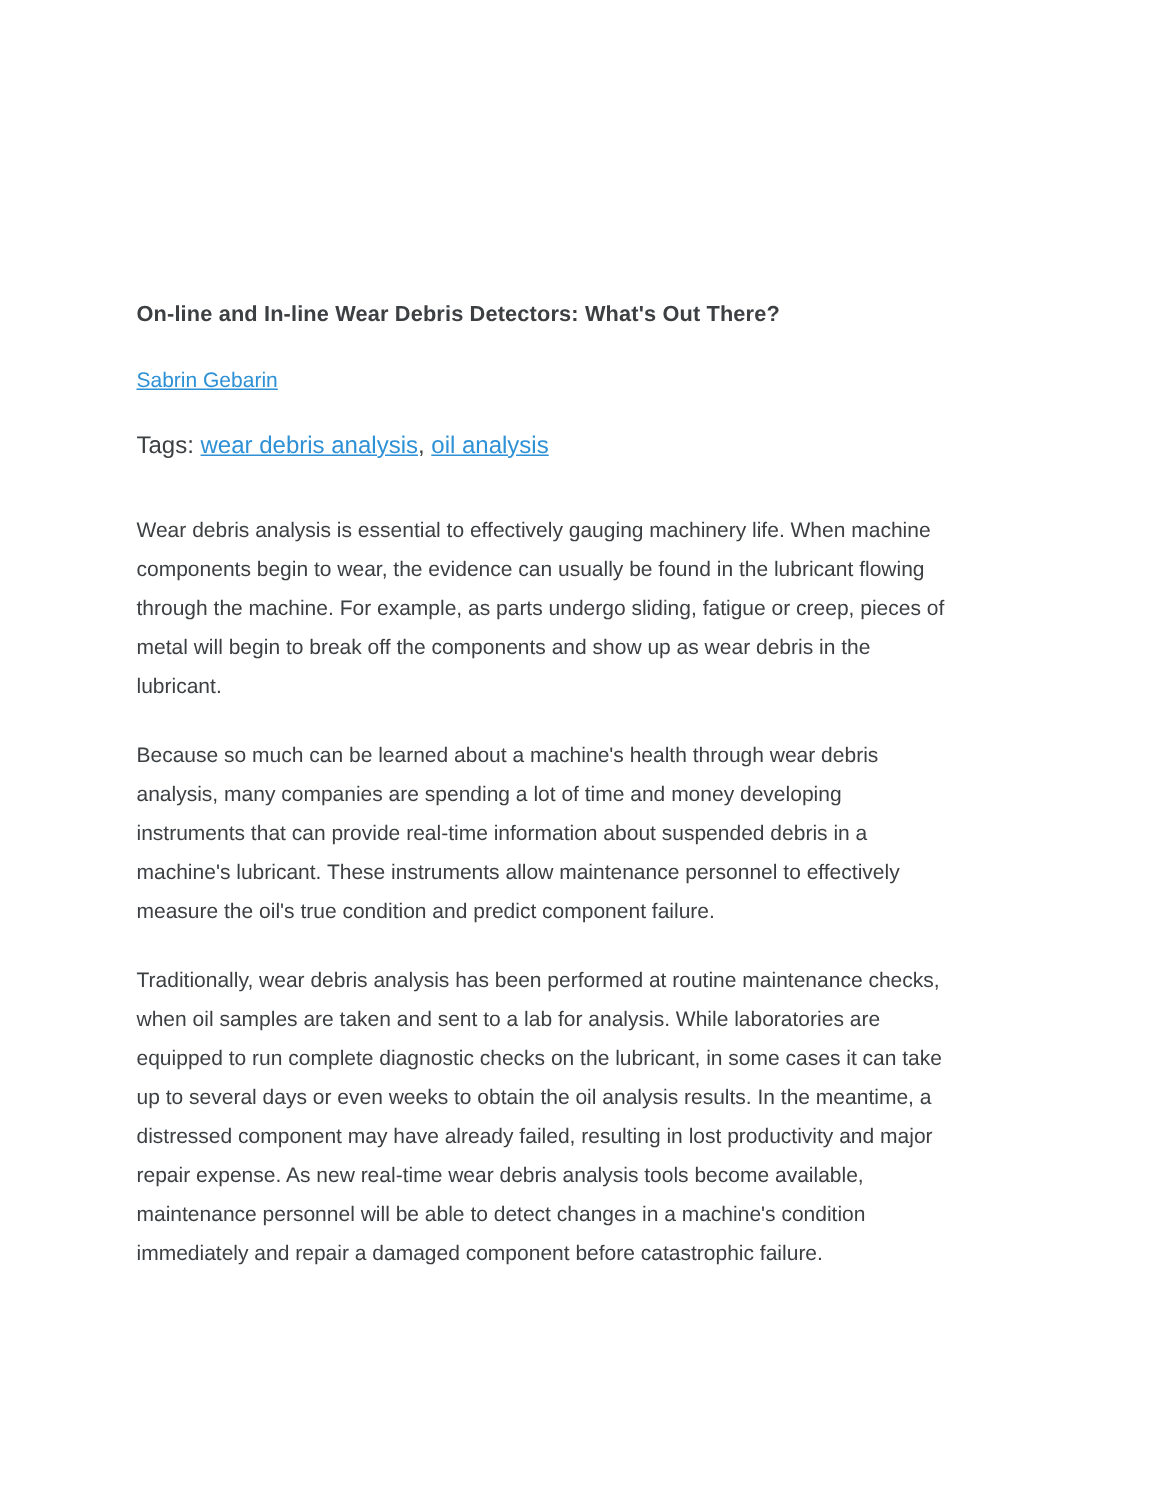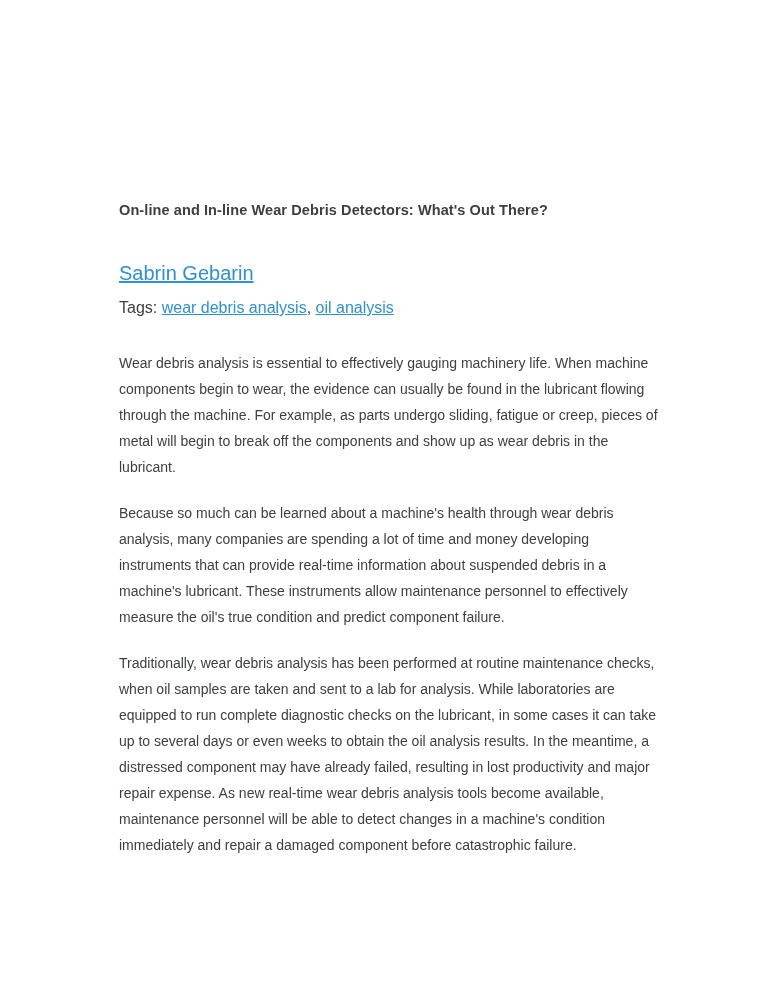--- a/index.html
+++ b/index.html
@@ -11,37 +11,37 @@
     width: 768px;
     height: 994px;
     font-family: "Liberation Sans", sans-serif;
     overflow: hidden;
   }
   .page {
     box-sizing: border-box;
     width: 768px;
     height: 994px;
     background: #ffffff;
-    padding: 202px 77px 0 119px;
+    padding: 202px 77px 0 91px;
   }
   .doc-title {
     margin: 0;
     font-size: 14.5px;
     font-weight: 700;
     color: #3d4043;
     letter-spacing: 0.1px;
     line-height: 17px;
   }
   .author-line {
-    margin-top: 44px;
+    margin-top: 24px;
     line-height: 20px;
-    font-size: 20px;
+    font-size: 14px;
   }
   .tags-line {
-    margin-top: 15px;
+    margin-top: 25px;
     line-height: 20px;
     font-size: 16px;
     color: #3d4043;
   }
   .link {
     color: #2e90d5;
     text-decoration: underline;
     cursor: pointer;
   }
   .para {

